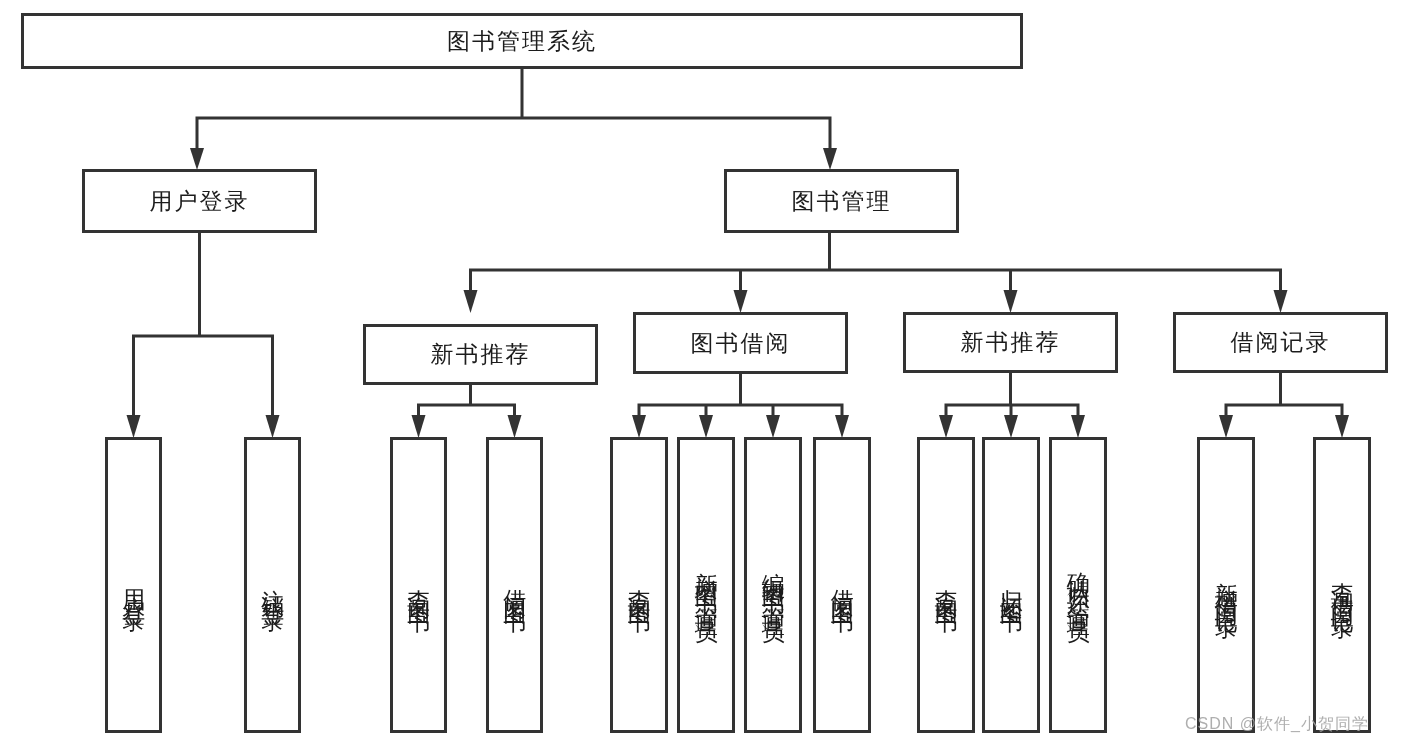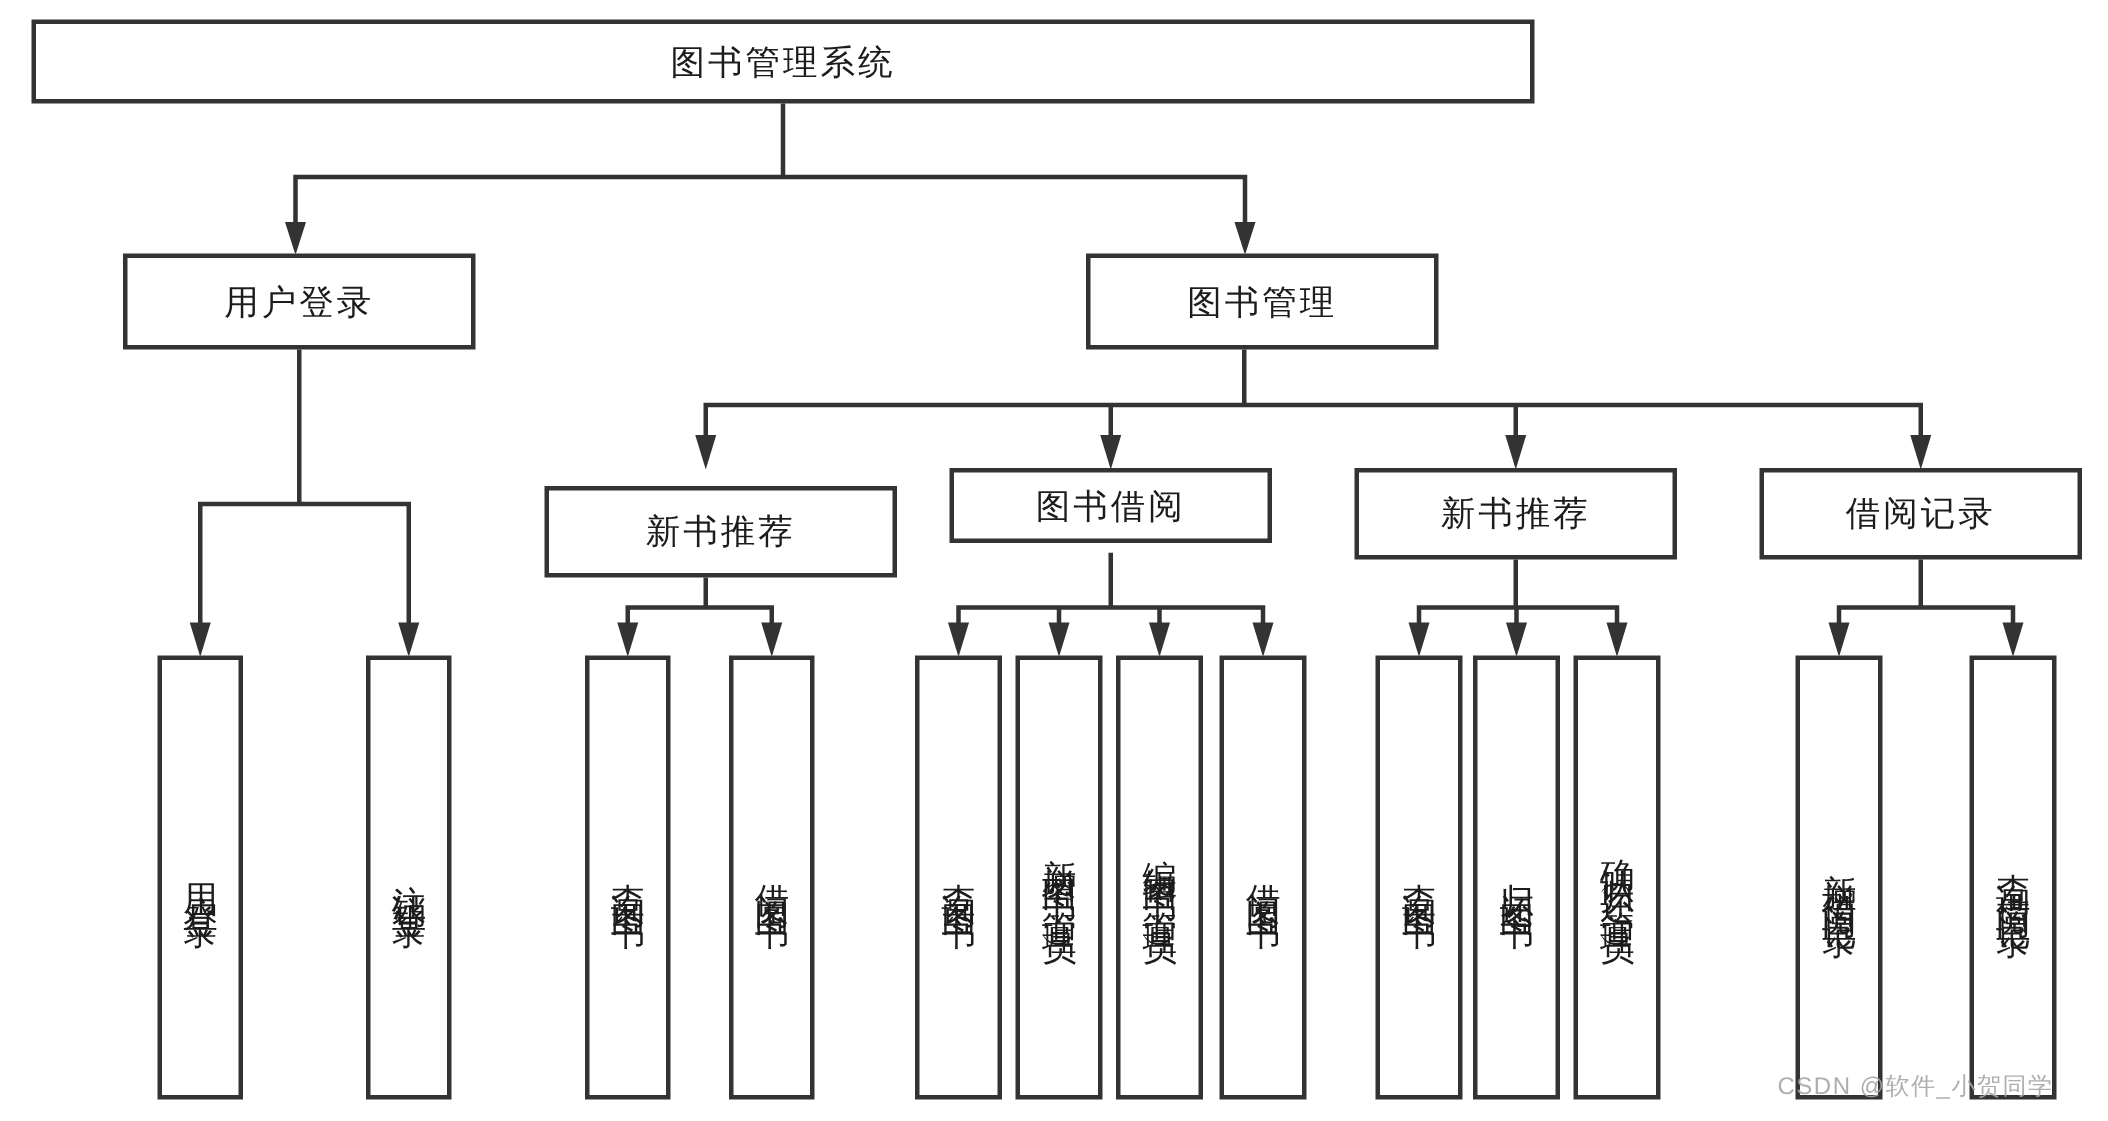--- a/index.html
+++ b/index.html
@@ -130,21 +130,21 @@
   <div class="node hbox" style="left:82px; top:169px; width:235px; height:64px;">
     <span class="lbl">用户登录</span>
   </div>
   <div class="node hbox" style="left:712px; top:169px; width:235px; height:64px;margin-left:12px;">
     <span class="lbl">图书管理</span>
   </div>
 
   <div class="node hbox" style="left:363px; top:324px; width:235px; height:61px;">
     <span class="lbl">新书推荐</span>
   </div>
-  <div class="node hbox" style="left:633px; top:312px; width:215px; height:50px;">
+  <div class="node hbox" style="left:633px; top:312px; width:215px; height:62px;">
     <span class="lbl">图书借阅</span>
   </div>
   <div class="node hbox" style="left:903px; top:312px; width:215px; height:61px;">
     <span class="lbl">新书推荐</span>
   </div>
   <div class="node hbox" style="left:1173px; top:312px; width:215px; height:61px;">
     <span class="lbl">借阅记录</span>
   </div>
 
   <div class="node vbox" style="left:105px; top:437px; width:57px; height:296px;">

